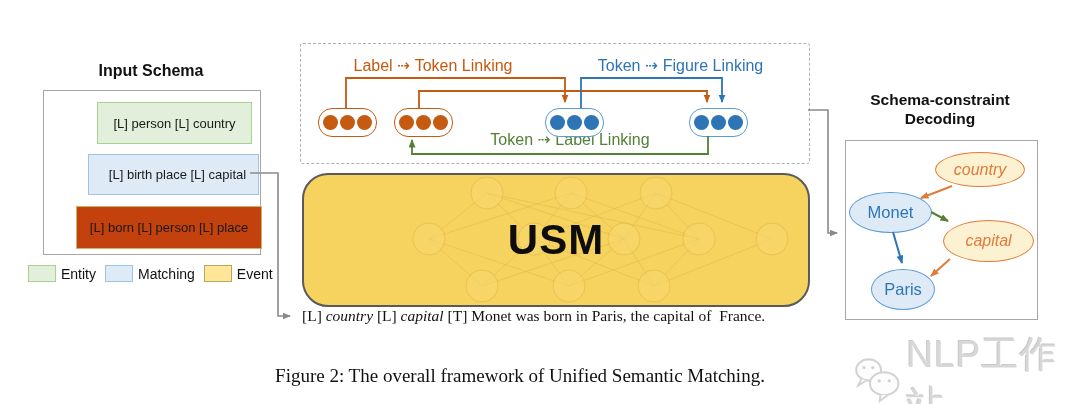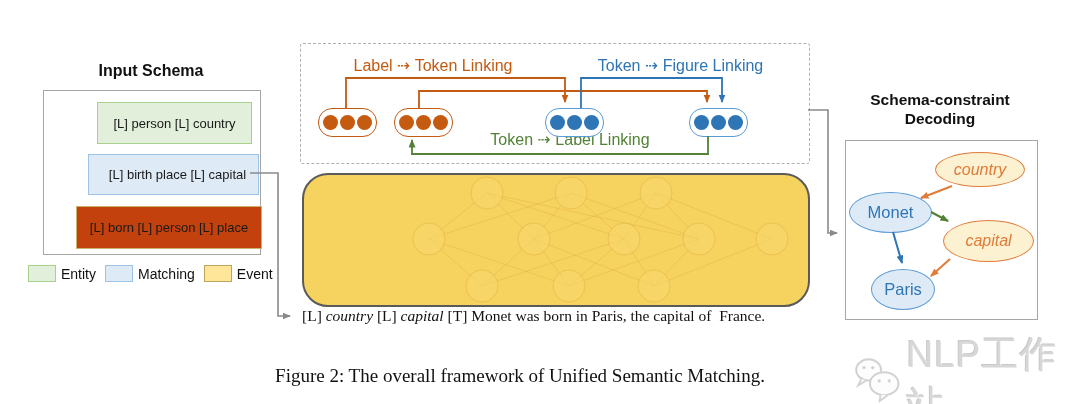--- a/index.html
+++ b/index.html
@@ -153,20 +153,21 @@
       <circle cx="125" cy="64" r="16"></circle>
         <circle cx="230" cy="64" r="16"></circle>
         <circle cx="320" cy="64" r="16"></circle>
       <circle cx="395" cy="64" r="16"></circle>
         <circle cx="468" cy="64" r="16"></circle>
       <circle cx="178" cy="111" r="16"></circle>
         <circle cx="265" cy="111" r="16"></circle>
         <circle cx="350" cy="111" r="16"></circle>
     </g>
   </svg>
+  <span class="usm-label">USM</span>
 </div>
 
 <div class="abs sentence"><span>[L] </span><span class="it">country</span><span> [L] </span><span class="it">capital</span><span> [T] Monet was born in Paris, the capital of  France.</span></div>
 
 <div class="abs dec-title">Schema-constraint Decoding</div>
 <div class="abs dec-box"></div>
 
 <div class="abs ellipse ell-orange node-country">
   <span>country</span>
 </div>

